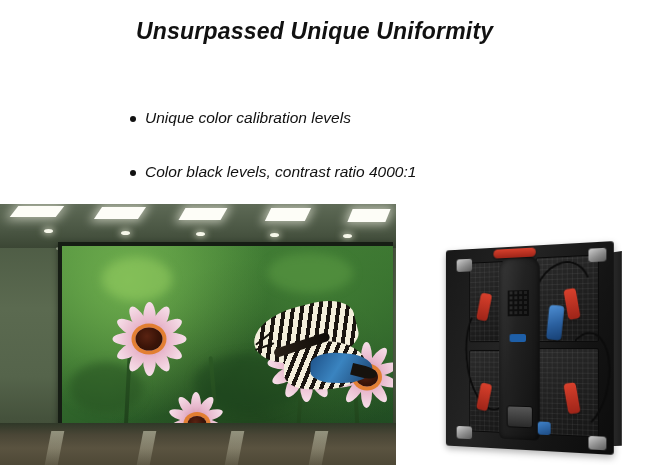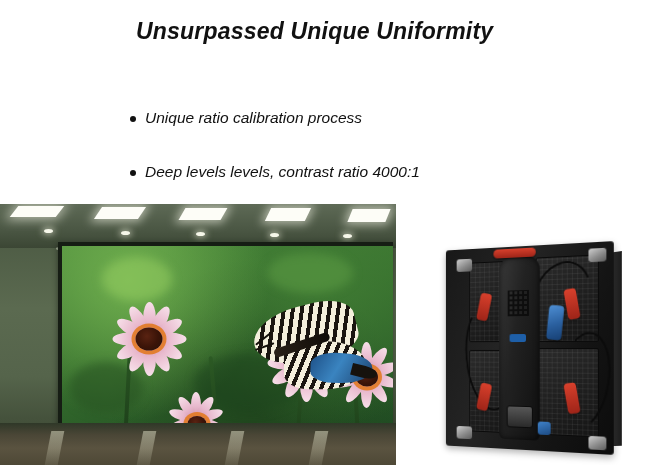--- a/index.html
+++ b/index.html
@@ -418,26 +418,26 @@
     transform: perspective(420px) rotateY(-13deg) skewY(-6deg);
   }
 </style>
 </head>
 <body>
 
 <div id="slide-title">Unsurpassed Unique Uniformity</div>
 
 <div class="bullet-row" id="bullet-row-0">
   <span class="bullet-dot"></span>
-  <span class="bullet-text">Unique ratio calibration process</span>
+  <span class="bullet-text">Unique color calibration levels</span>
 </div>
 
 <div class="bullet-row" id="bullet-row-1">
   <span class="bullet-dot"></span>
-  <span class="bullet-text">Deep levels levels, contrast ratio 4000:1</span>
+  <span class="bullet-text">Color black levels, contrast ratio 4000:1</span>
 </div>
 
 <div id="room-photo">
   <div class="room-wall"></div>
   <div class="room-ceiling"></div>
 
   <div class="ceil-light" id="ceil-light-1"></div>
   <div class="ceil-light" id="ceil-light-2"></div>
   <div class="ceil-light" id="ceil-light-3"></div>
   <div class="ceil-light" id="ceil-light-4"></div>

